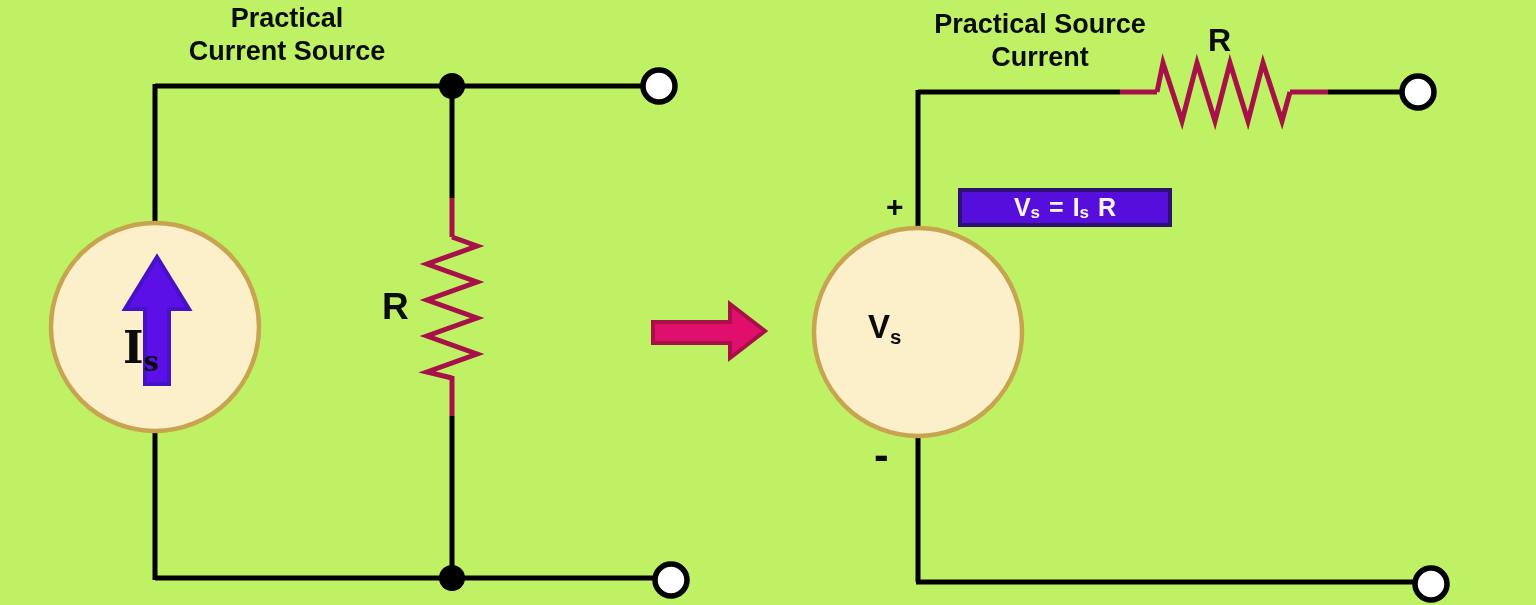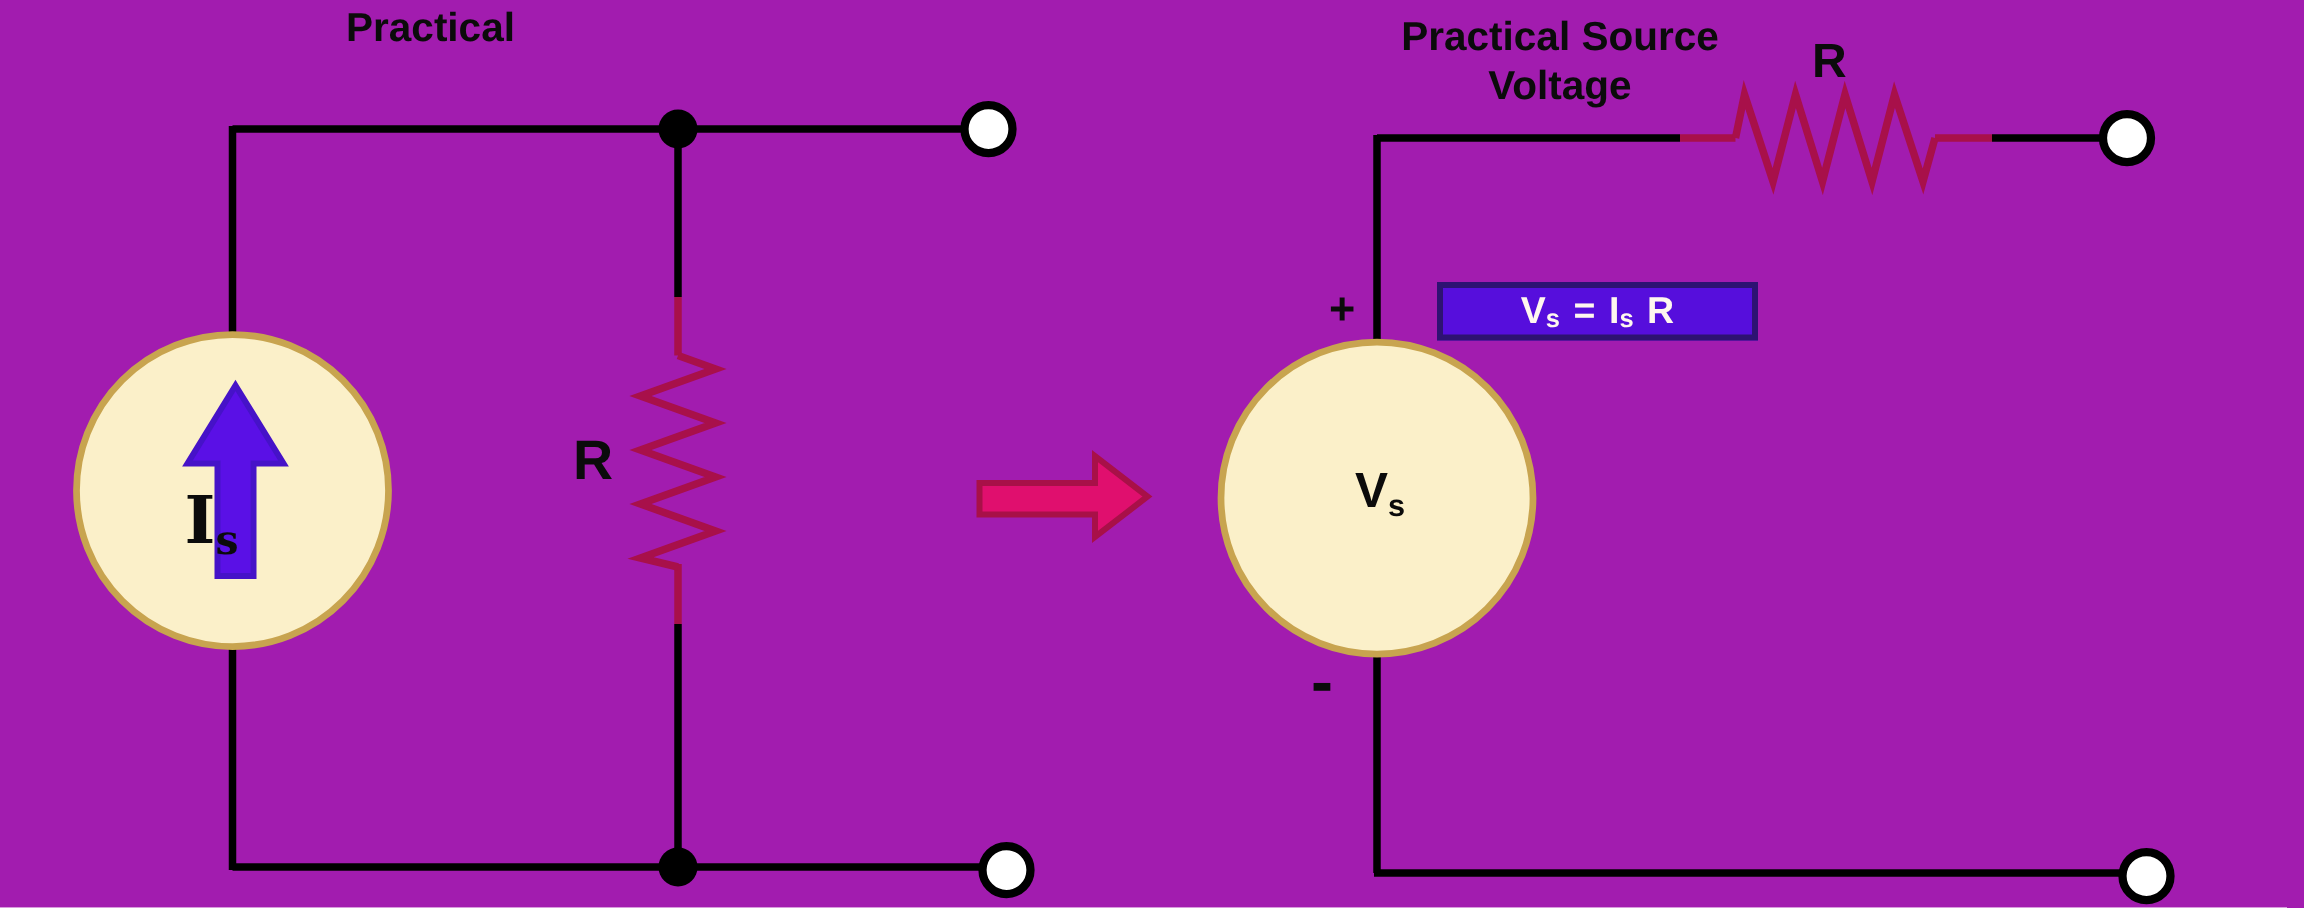--- a/index.html
+++ b/index.html
@@ -1,26 +1,26 @@
 <!DOCTYPE html>
 <html><head>
 <meta charset="utf-8">
 <style>
   html,body{margin:0;padding:0;background:#ffffff;}
   .canvas{
-    position:relative;width:1536px;height:605px;background:#a21caf;
+    position:relative;width:1536px;height:605px;background:#bef264;
     font-family:"Liberation Sans",sans-serif;overflow:hidden;
   }
   svg.wires{position:absolute;left:0;top:0;}
   .label{position:absolute;color:#0b0b0b;font-weight:bold;white-space:nowrap;}
   .title{font-size:27px;line-height:1.22;text-align:center;width:360px;color:#0b0b0b;}
   .r-label-left{left:382px;top:286px;font-size:37px;}
   .r-label-right{left:1208px;top:22px;font-size:32px;}
   .is-label{left:88px;top:322px;font-size:44px;font-family:"DejaVu Serif","Liberation Serif",serif;margin-left:35px;}
-  .vs-label{left:868px;top:308px;width:104px;text-align:center;font-size:33px;}
+  .vs-label{left:868px;top:308px;width:104px;font-size:33px;}
   .plus-label{left:886px;top:190px;font-size:30px;}
   .minus-label{left:874px;top:430px;font-size:44px;}
   .sub{font-size:0.62em;vertical-align:-0.28em;}
   .formula-box{
     position:absolute;left:958px;top:188px;width:214px;height:39px;
     background:#560edc;border:4px solid #2e1272;box-sizing:border-box;
     display:flex;align-items:center;justify-content:center;
     color:#fff7ef;font-weight:bold;font-size:25px;line-height:1;
   }
   .formula-box .f-sub{font-size:17px;position:relative;top:5px;}
@@ -75,25 +75,26 @@
 
       <circle cx="1418" cy="92" r="16" fill="#ffffff" stroke="#000000" stroke-width="5.5"></circle>
       <circle cx="1431" cy="584" r="16" fill="#ffffff" stroke="#000000" stroke-width="5.5"></circle>
 
       <circle cx="918" cy="332" r="104" fill="#fbf0c9" stroke="#c8a44f" stroke-width="4.5"></circle>
     </g>
   </svg>
 
   <div class="label title" style="left:107px;top:2px;">
     <div>Practical</div>
+    <div>Current Source</div>
   </div>
 
   <div class="label title" style="left:860px;top:8px;">
     <div>Practical Source</div>
-    <div>Voltage</div>
+    <div>Current</div>
   </div>
 
   <div class="label is-label">
     <span>I</span><span class="sub">s</span>
   </div>
 
   <div class="label r-label-left">R</div>
 
   <div class="label r-label-right">R</div>
 

